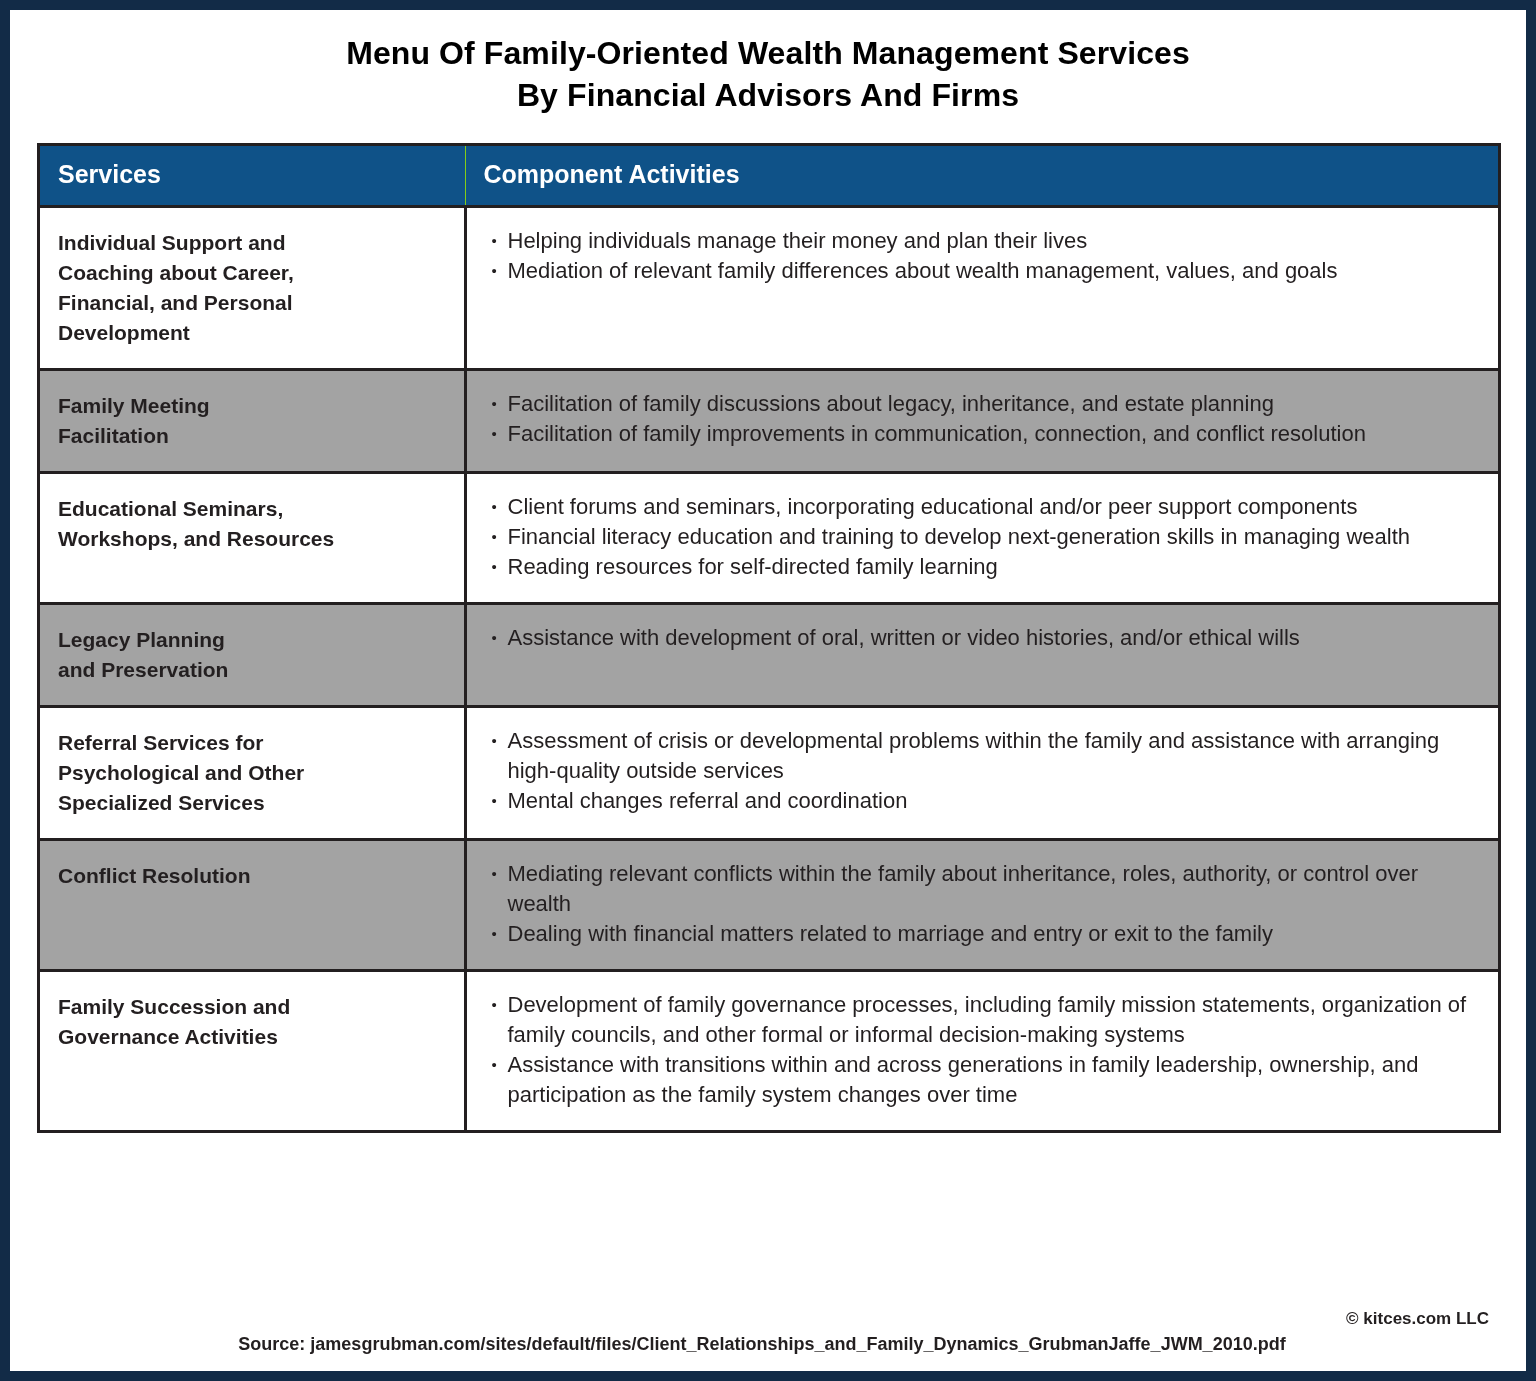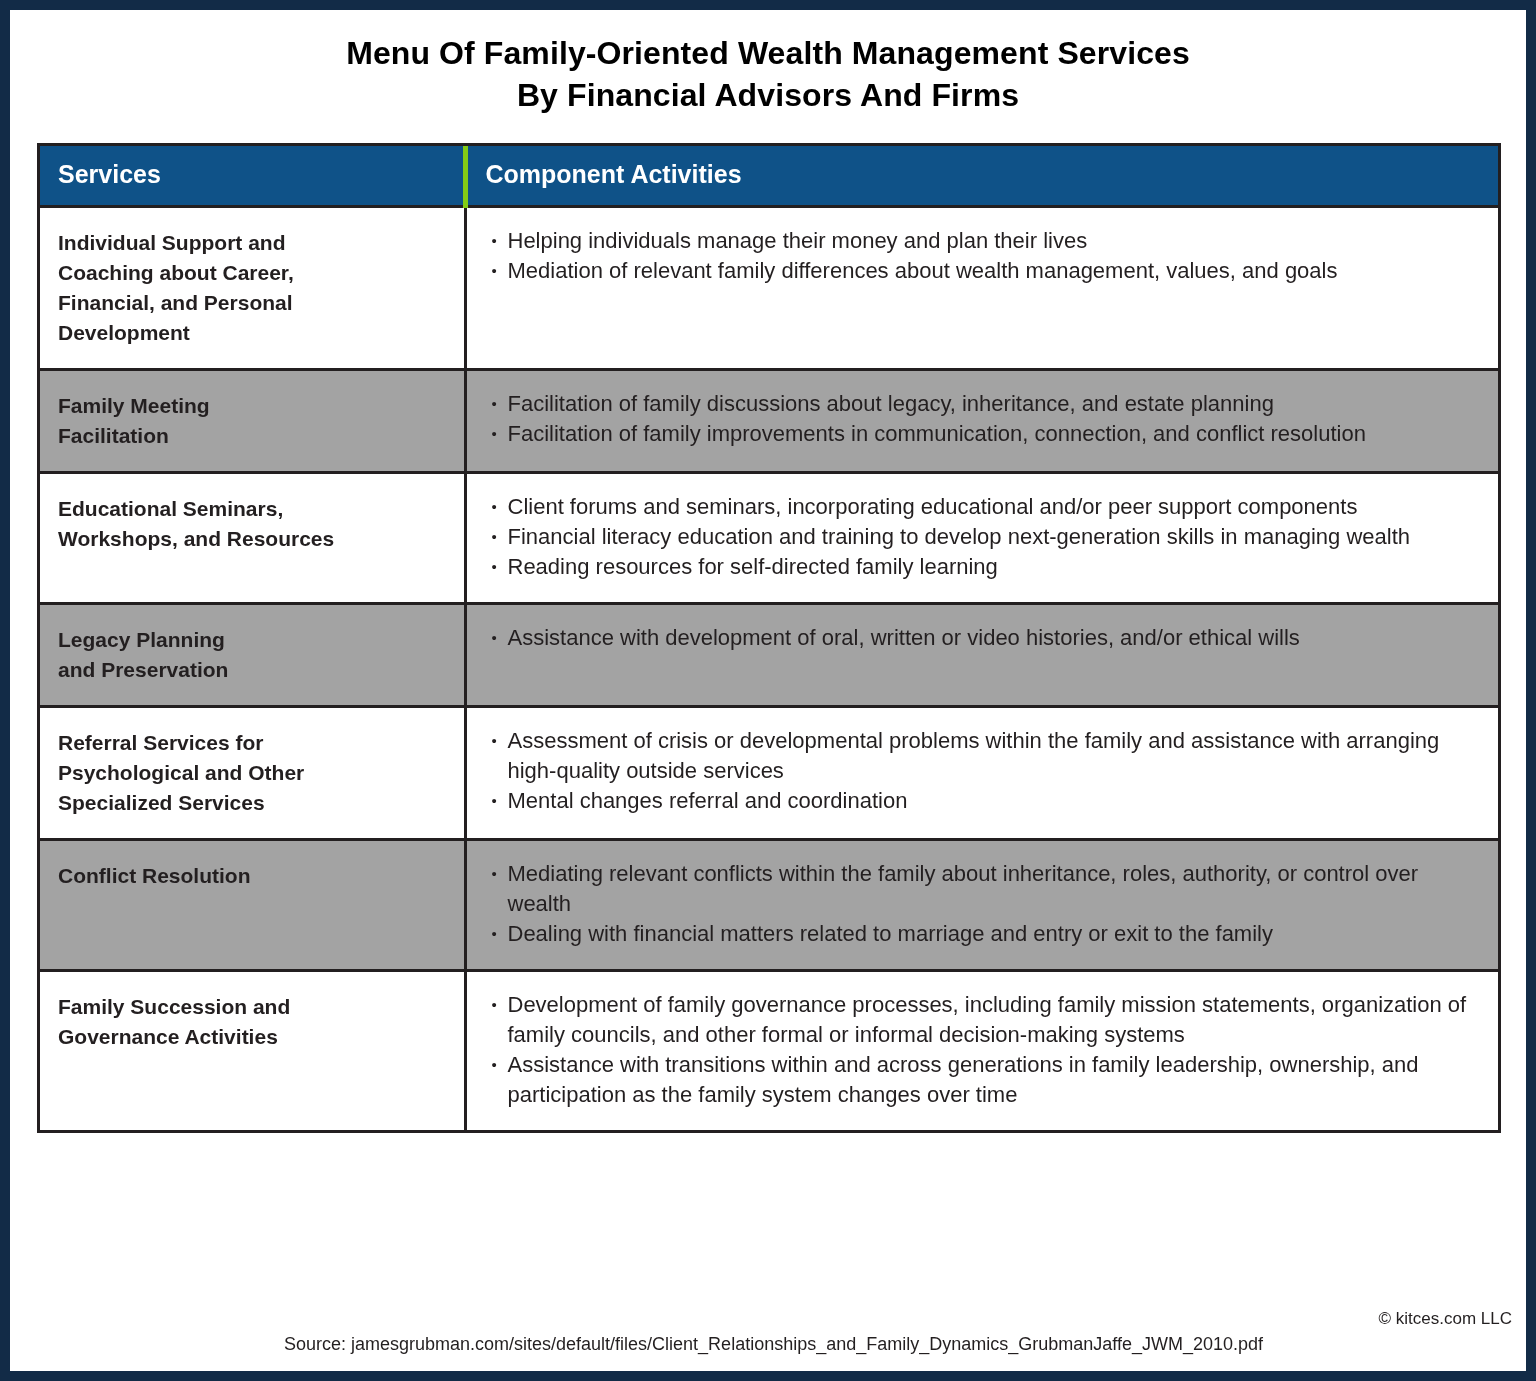--- a/index.html
+++ b/index.html
@@ -60,21 +60,21 @@
     color: #ffffff;
     font-size: 25px;
     font-weight: bold;
     text-align: left;
     padding: 14px 0 16px 18px;
     border-bottom: 3px solid #231f20;
     vertical-align: middle;
     box-sizing: border-box;
   }
   thead th.h-service {
-    border-right: 5px solid #84cc16;
+    border-right: 1px solid #84cc16;
     margin-left: 23px;
   }
 
   tbody tr.row-alt {
     background: #a3a3a3;
   }
   tbody tr {
     background: #ffffff;
   }
 
@@ -119,23 +119,24 @@
     font-size: 15px;
     line-height: 30px;
     color: #231f20;
   }
 
   .service-line { display: block; }
 
   .footer {
     position: absolute;
     left: 27px;
-    right: 14px;
+    right: 37px;
     bottom: 14px;
     text-align: right;
+    font-weight: bold;
   }
   .copyright {
     font-size: 17px;
     color: #231f20;
     line-height: 24px;
   }
   .source {
     font-size: 18px;
     color: #231f20;
     line-height: 26px;

